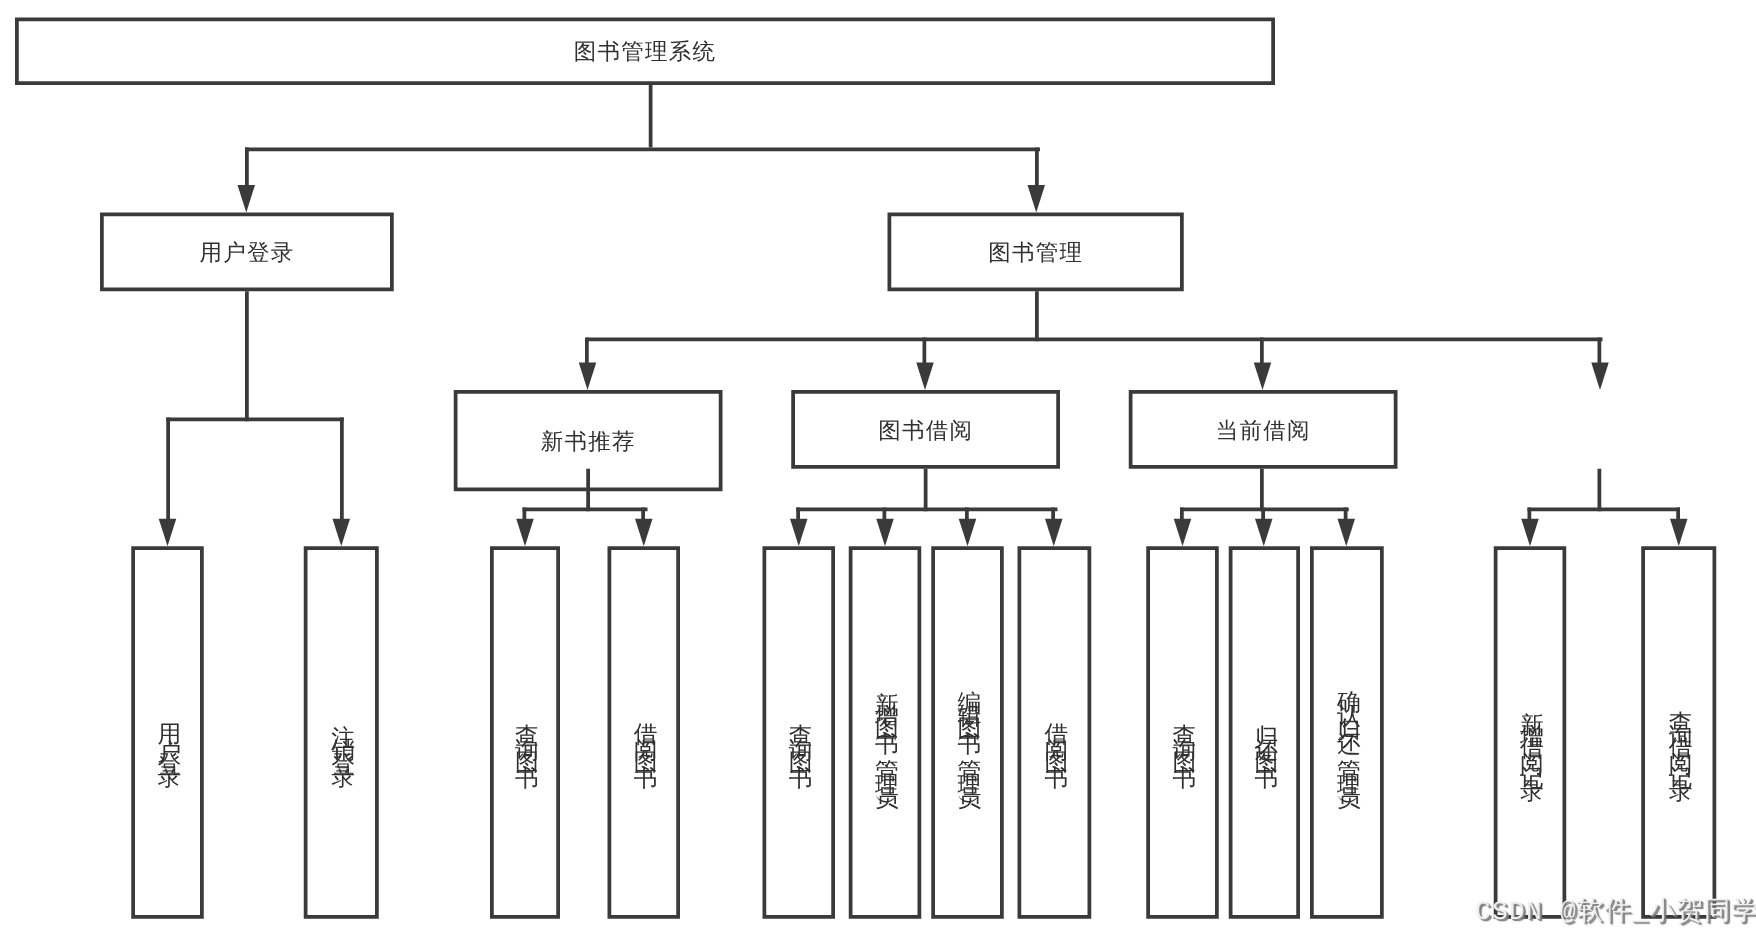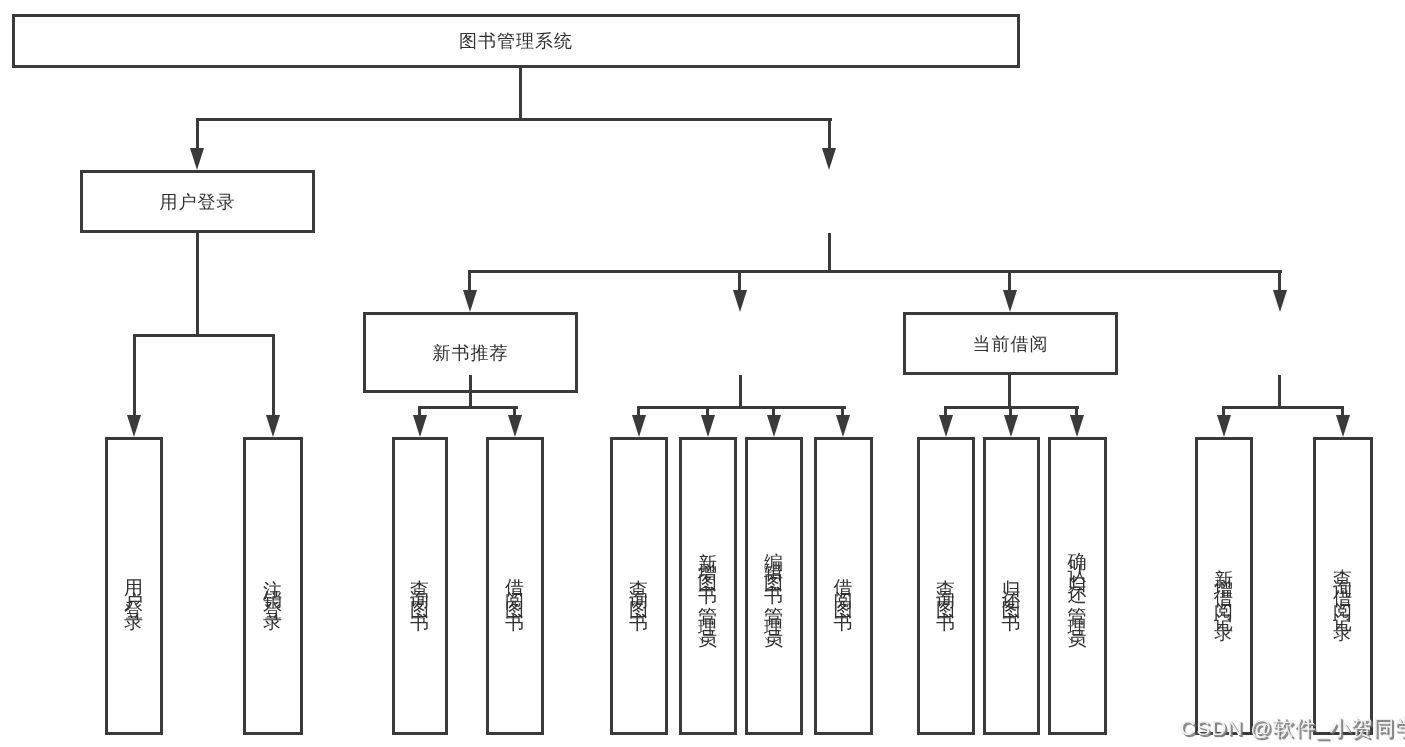--- a/index.html
+++ b/index.html
@@ -6,21 +6,21 @@
     --line:#3a3a3a;
     --ink:#303030;
     --bg:#ffffff;
   }
   html,body{margin:0;padding:0;background:var(--bg);}
   .stage{
     position:relative;
     width:1405px;height:747px;
     background:var(--bg);
     overflow:hidden;
-    font-family:Liberation Sans, sans-serif;
+    font-family:Liberation Mono, monospace;
     color:var(--ink);
   }
   .box{
     position:absolute;
     background:#fff;
     border:3px solid var(--line);
     box-sizing:border-box;
     display:flex;align-items:center;justify-content:center;
     text-align:center;
   }
@@ -53,23 +53,25 @@
 </style>
 </head>
 <body>
 
 <div class="stage">
 
   <div class="box hbox" style="left:12px;top:14px;width:1008px;height:54px;">图书管理系统</div>
 
   <div class="box hbox" style="left:80px;top:170px;width:235px;height:63px;">用户登录</div>
 
+  <div class="box hbox" style="left:710px;top:170px;width:237px;height:63px;">图书管理</div>
 
   <div class="box hbox" style="left:363px;top:312px;width:215px;height:81px;">新书推荐</div>
 
+  <div class="box hbox" style="left:633px;top:312px;width:215px;height:63px;">图书借阅</div>
 
   <div class="box hbox" style="left:903px;top:312px;width:215px;height:63px;">当前借阅</div>
 
 
   <div class="box vbox" style="left:105px;top:437px;width:58px;height:298px;">用户登录</div>
   <div class="box vbox" style="left:243px;top:437px;width:60px;height:298px;">注销登录</div>
 
   <div class="box vbox" style="left:392px;top:437px;width:56px;height:298px;">查询图书</div>
   <div class="box vbox" style="left:486px;top:437px;width:58px;height:298px;">借阅图书</div>
 

